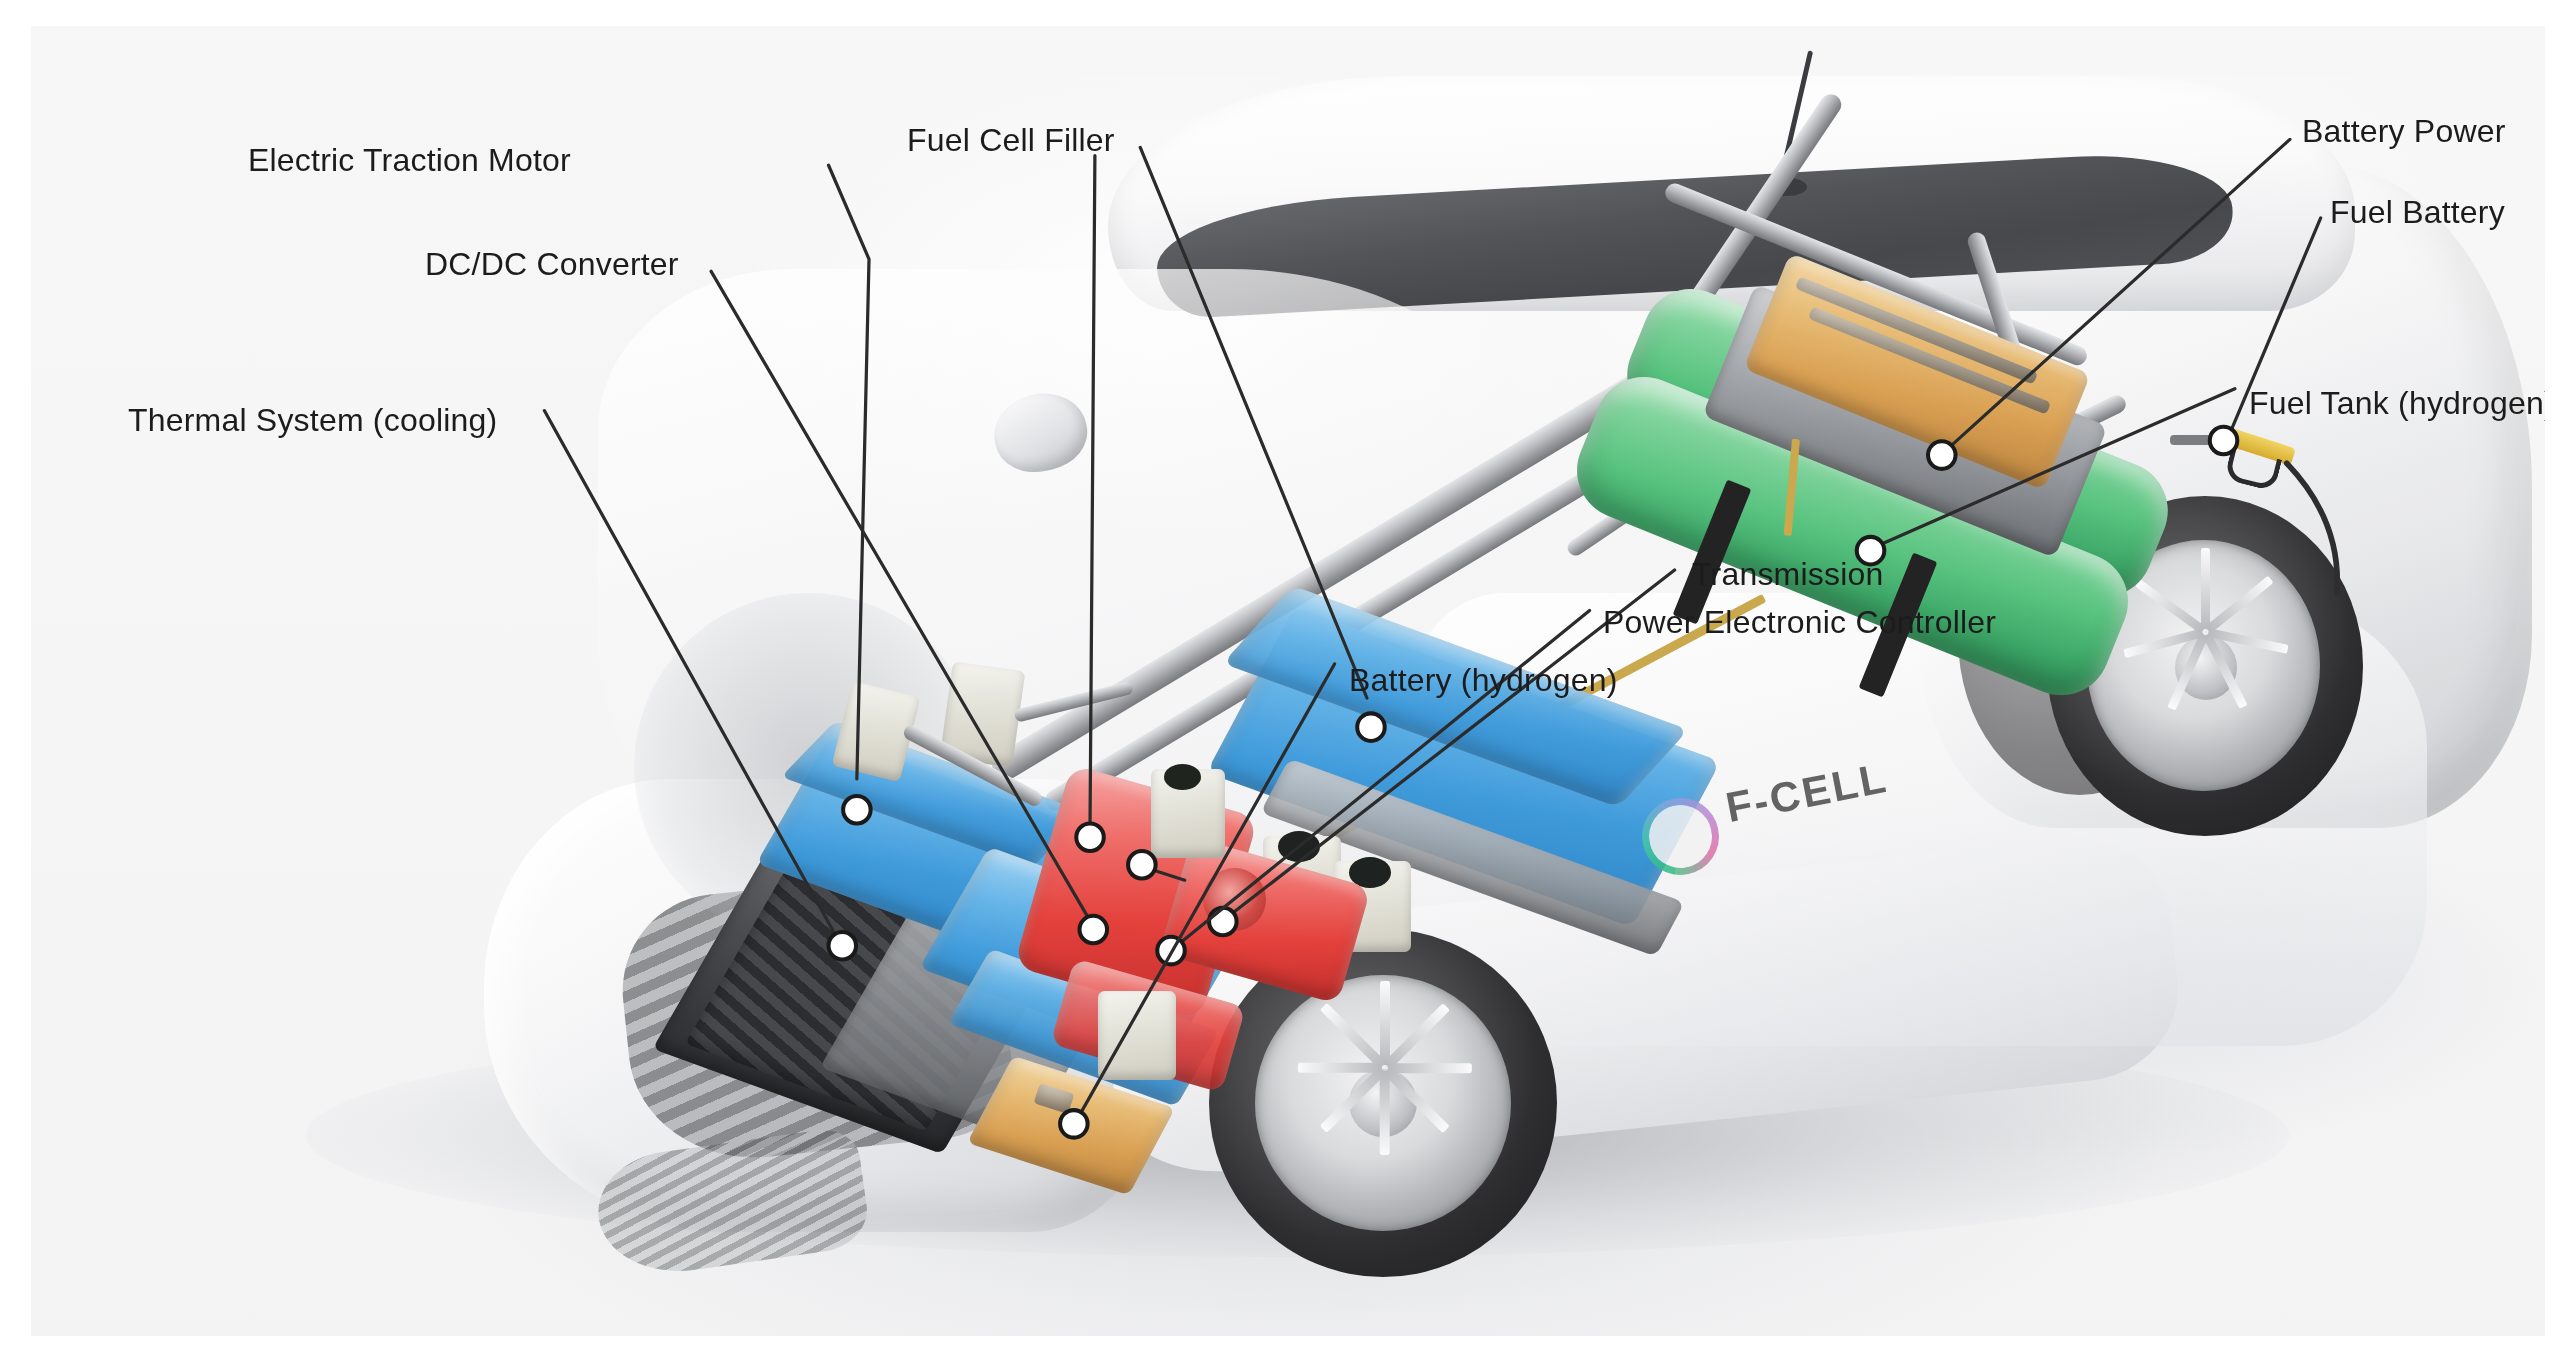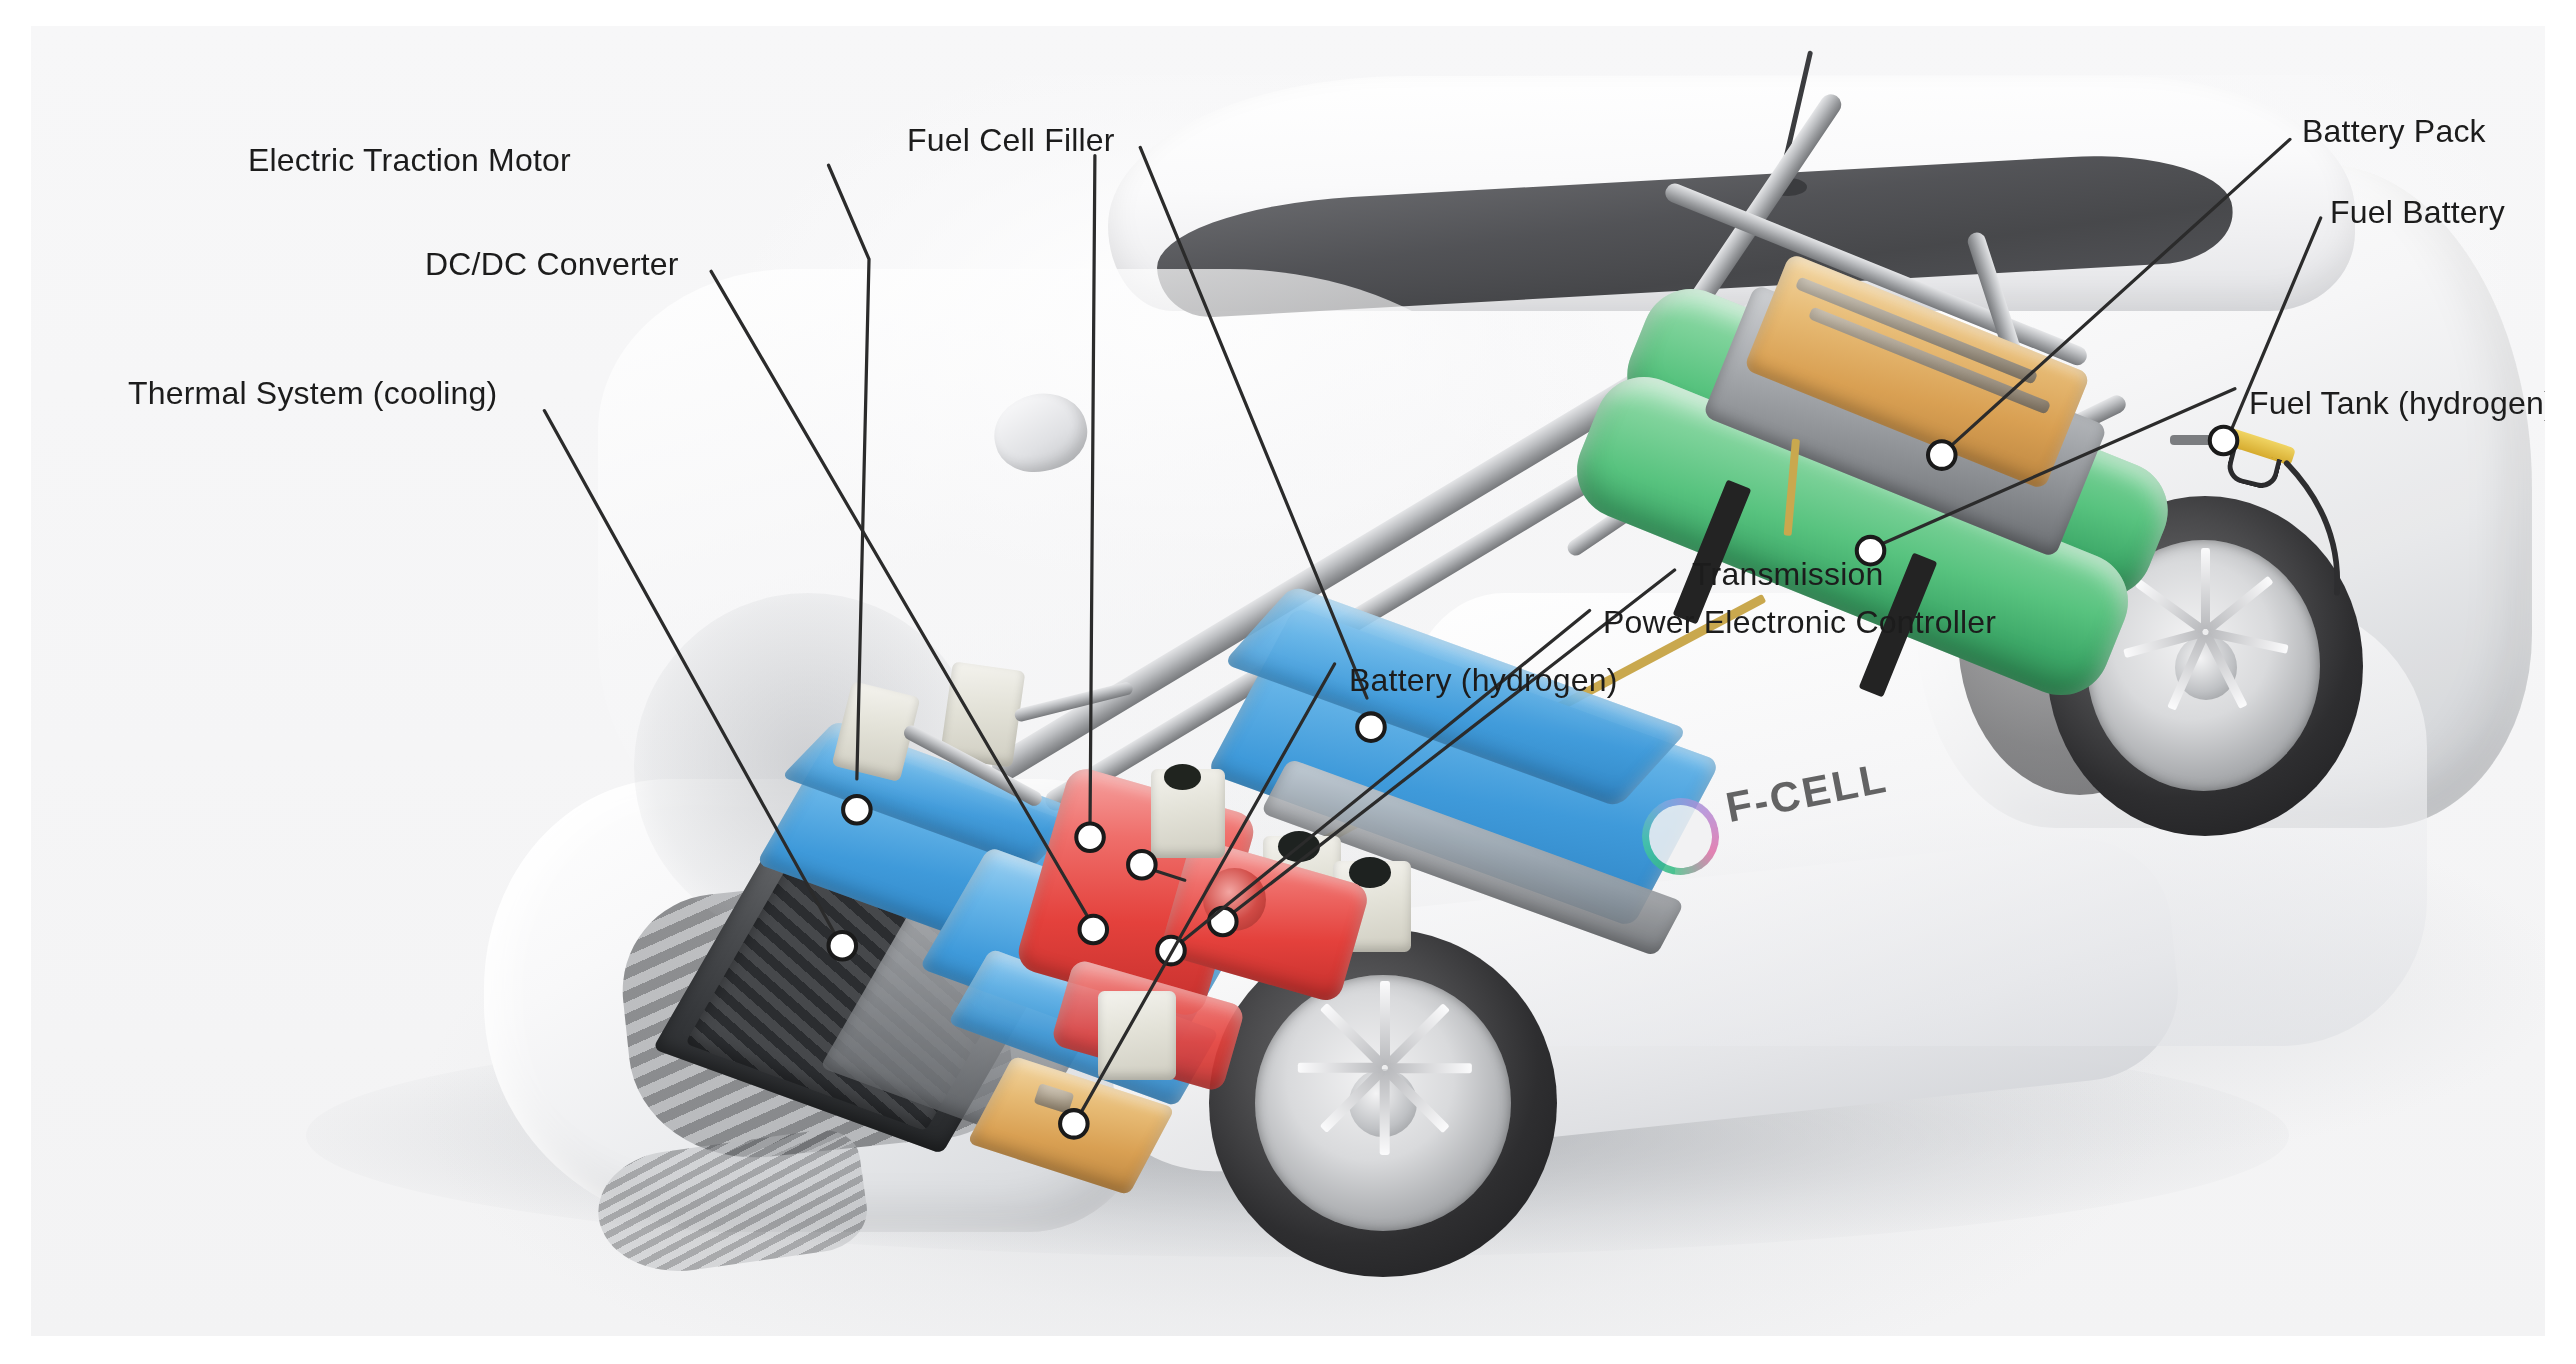--- a/index.html
+++ b/index.html
@@ -297,23 +297,23 @@
         <polyline points="1314,160 1308,985" fill="none" stroke="#2b2b2b" stroke-width="4" stroke-linejoin="round" stroke-linecap="round"></polyline>
         <circle cx="1308" cy="1002" r="17" fill="#ffffff" stroke="#1a1a1a" stroke-width="5"></circle>
         <polyline points="1425,1055 1378,1040" fill="none" stroke="#2b2b2b" stroke-width="4" stroke-linejoin="round" stroke-linecap="round"></polyline>
         <circle cx="1372" cy="1036" r="17" fill="#ffffff" stroke="#1a1a1a" stroke-width="5"></circle>
       </svg>
 
     <div id="labels">
         <div class="lbl" style="left: 217px; top: 116px;">Electric Traction Motor</div>
         <div class="lbl" style="left: 876px; top: 96px;">Fuel Cell Filler</div>
         <div class="lbl" style="left: 394px; top: 220px;">DC/DC Converter</div>
-        <div class="lbl" style="left: 2271px; top: 87px;">Battery Pack</div>
+        <div class="lbl" style="left: 2271px; top: 87px;">Battery Power</div>
         <div class="lbl" style="left: 2299px; top: 168px;">Fuel Battery</div>
-        <div class="lbl" style="left: 97px; top: 349px;">Thermal System (cooling)</div>
+        <div class="lbl" style="left: 97px; top: 376px;">Thermal System (cooling)</div>
         <div class="lbl" style="left: 2218px; top: 359px;">Fuel Tank (hydrogen)</div>
         <div class="lbl" style="left: 1661px; top: 530px;">Transmission</div>
         <div class="lbl" style="left: 1572px; top: 578px;">Power Electronic Controller</div>
         <div class="lbl" style="left: 1318px; top: 636px;">Battery (hydrogen)</div>
       </div>
 
   </div>
 </div>
 
 

